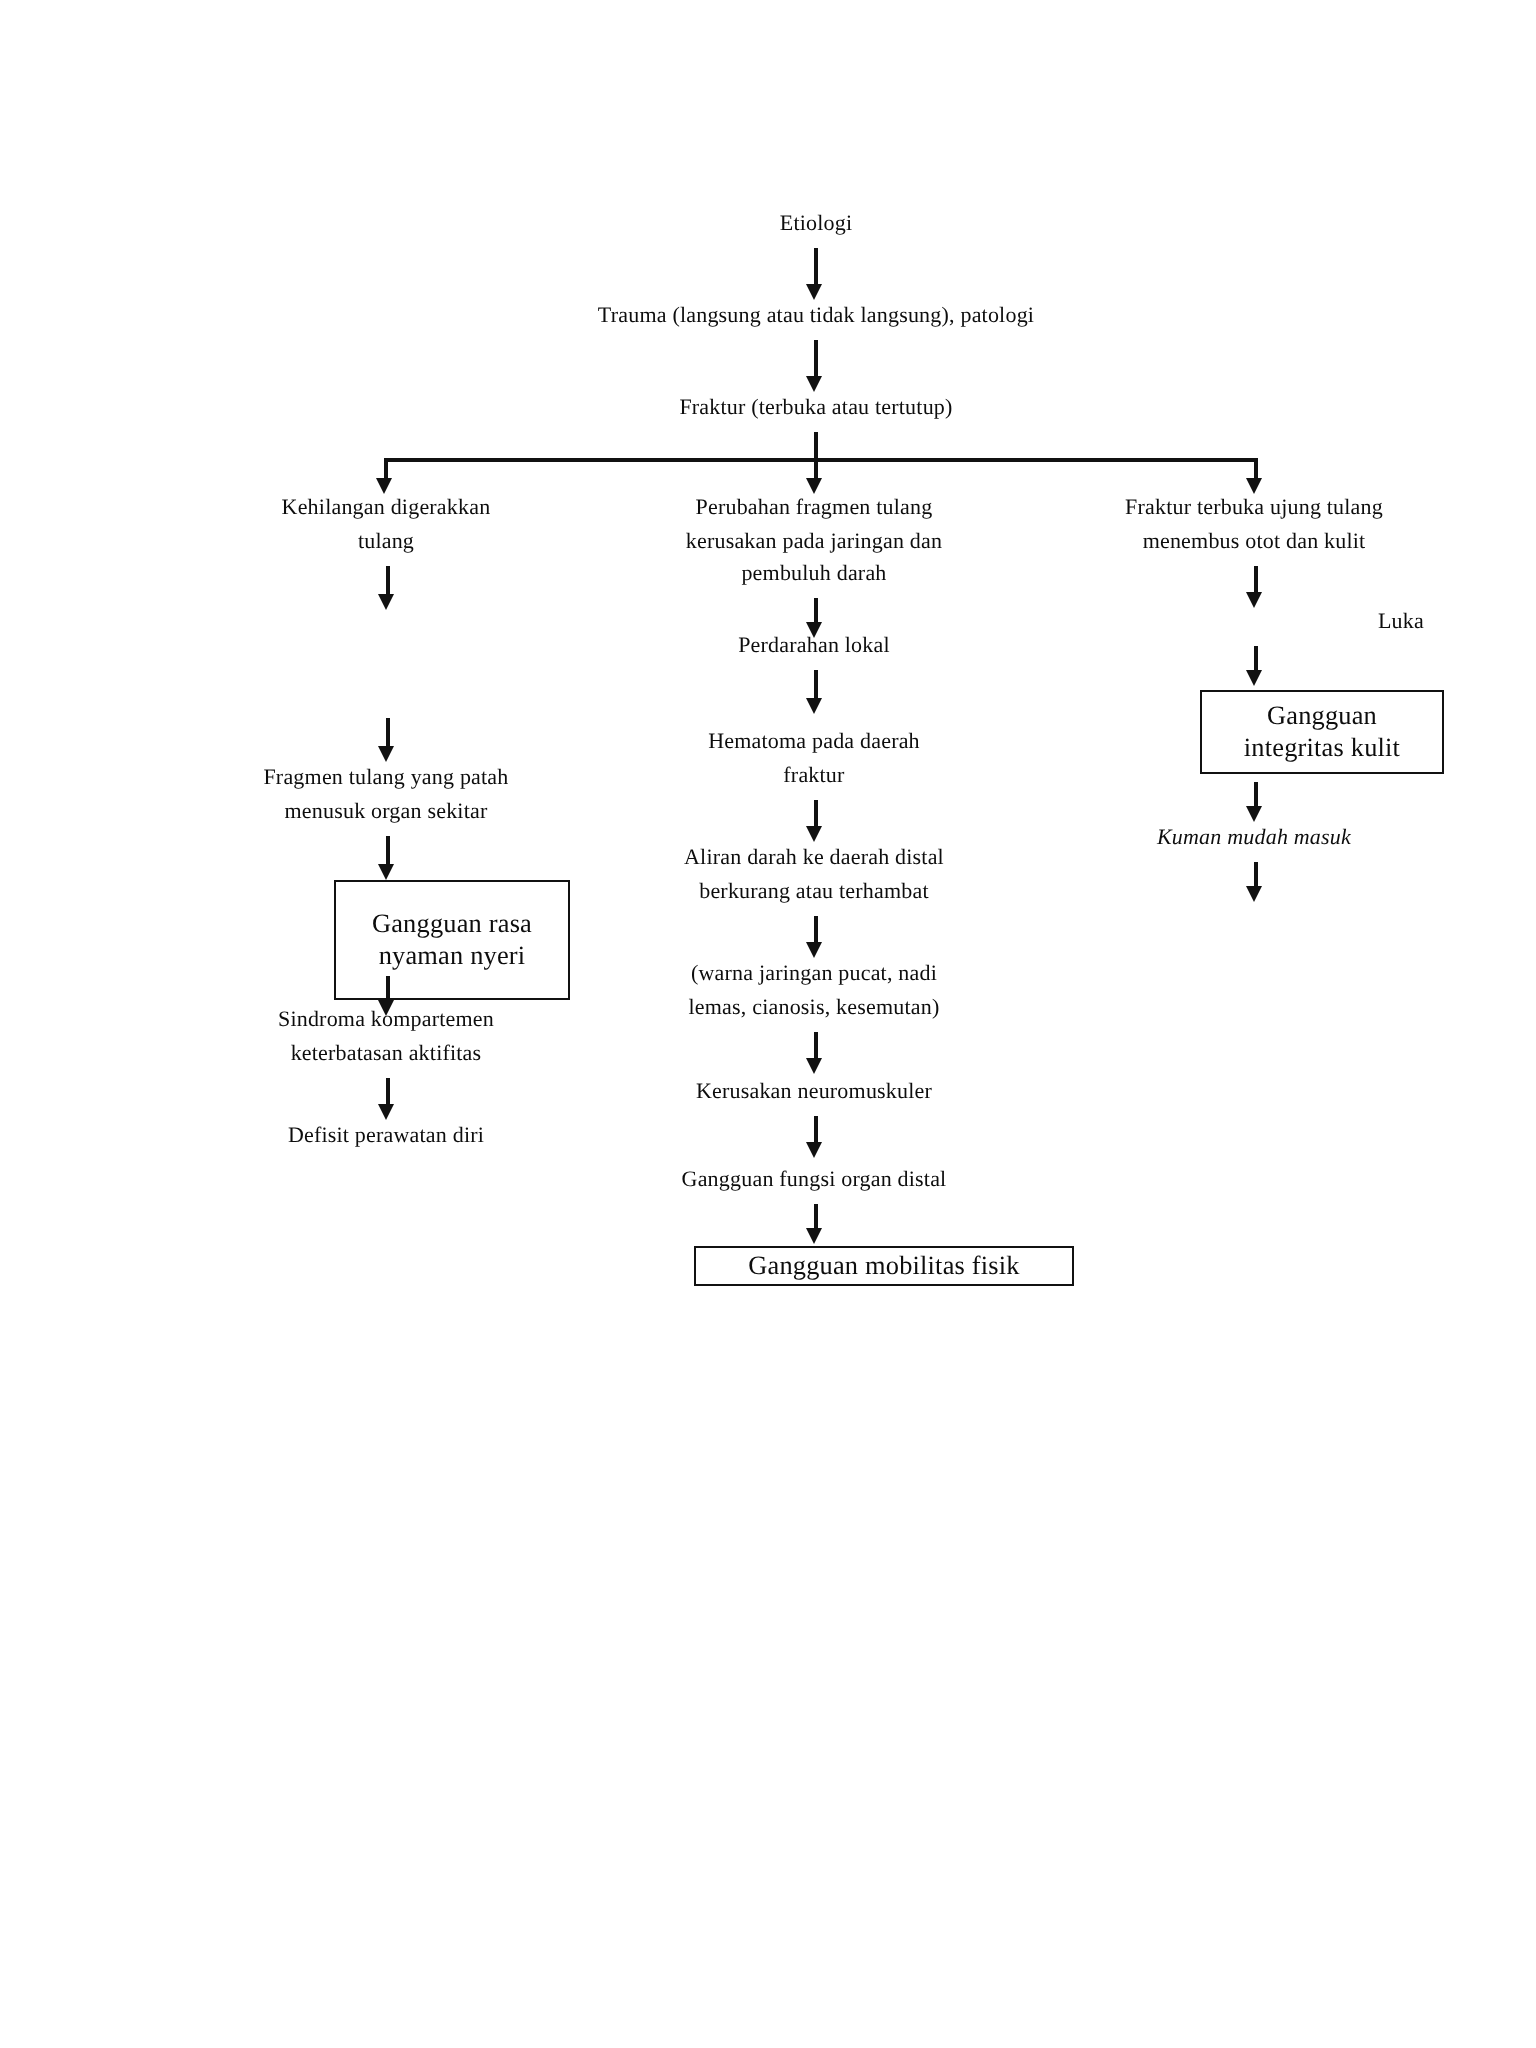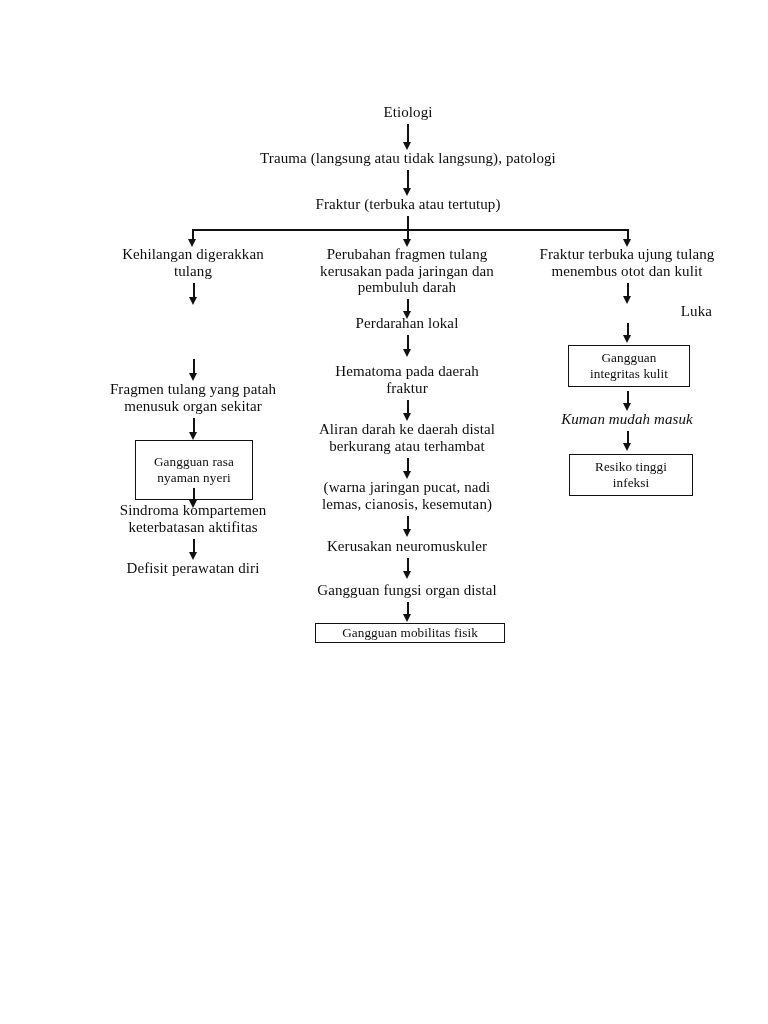--- a/index.html
+++ b/index.html
@@ -22,41 +22,42 @@
     left: 0;
     top: 0;
     width: 768px;
     height: 1024px;
   }
 
   
   .node {
     position: absolute;
     text-align: center;
-    font-size: 15px;
+    font-size: 11px;
     line-height: 16.5px;
     color: #0d0d0d;
     white-space: pre-line;
     letter-spacing: 0.1px;
   }
 
   
   .boxed {
     position: absolute;
     border: 1.3px solid #111111;
     background: #ffffff;
     text-align: center;
     font-size: 13.2px;
     line-height: 16.5px;
     color: #0d0d0d;
     white-space: pre-line;
     display: flex;
     align-items: center;
     justify-content: center;
     letter-spacing: 0.1px;
+    margin-left: 32px;
   }
 
   
   .vline {
     position: absolute;
     width: 1.6px;
     background: #111111;
   }
   .hline {
     position: absolute;
@@ -188,16 +189,14 @@
 integritas kulit</div>
 
   <div class="vline" style="left:627px; top:391px; height:16px;"></div>
   <div class="arrowhead" style="left:623.4px; top:403px;"></div>
 
   <div class="node" style="left:527px; top:411px; width:200px;font-style:italic;">Kuman mudah masuk</div>
 
   <div class="vline" style="left:627px; top:431px; height:16px;"></div>
   <div class="arrowhead" style="left:623.4px; top:443px;"></div>
 
-  <div class="boxed" style="left:569px; top:454px; width:124px; height:42px;">Resiko tinggi
-infeksi</div>
 
 </div>
 
 </body></html>

